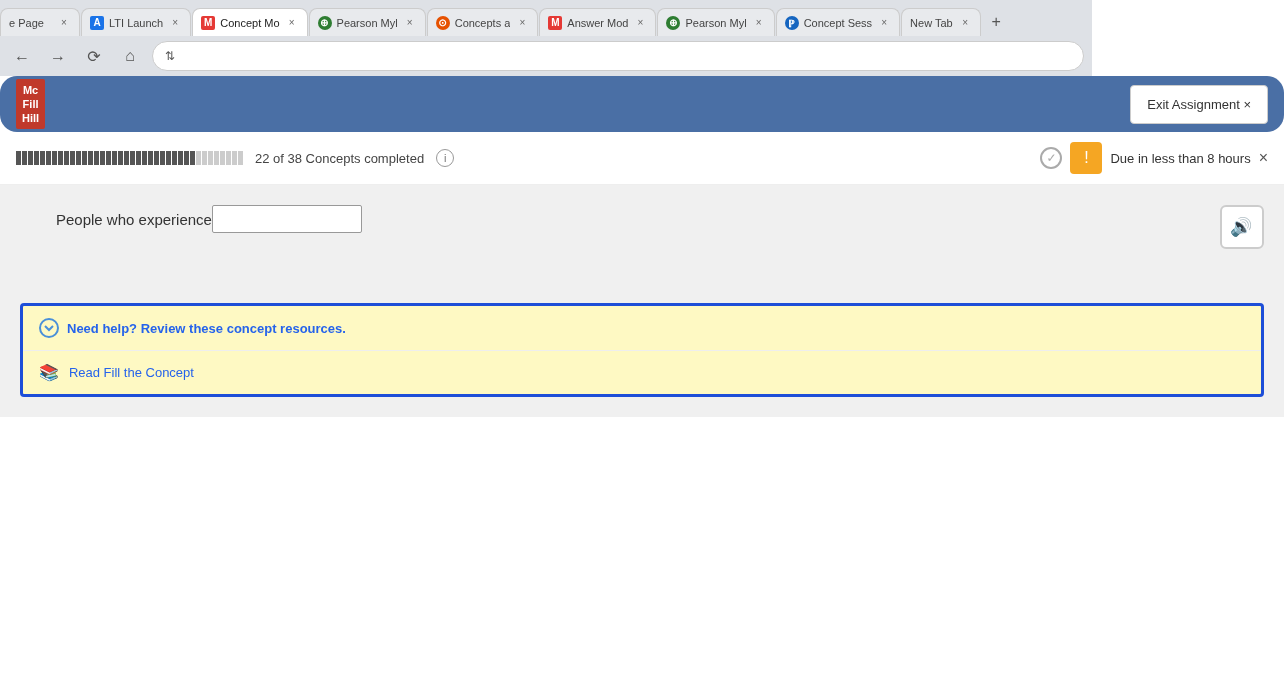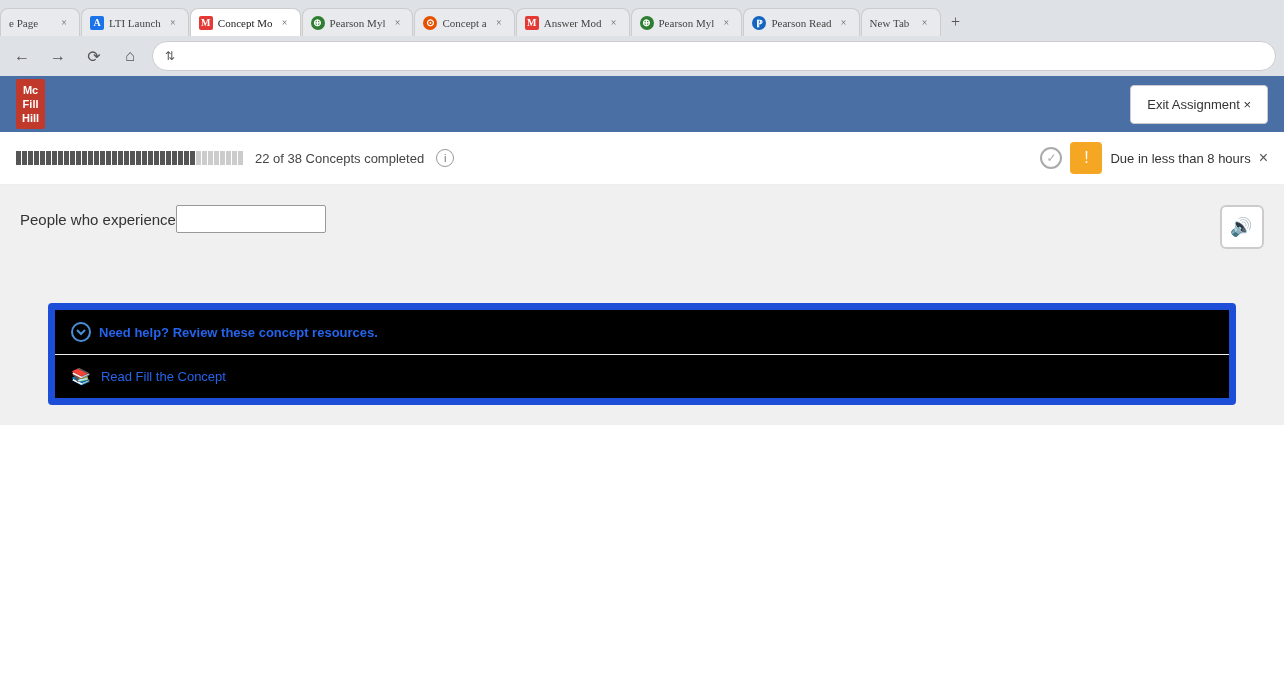--- a/index.html
+++ b/index.html
@@ -1,22 +1,21 @@
 <!DOCTYPE html>
 <html><head>
   <meta charset="utf-8">
   <style>
     * { box-sizing: border-box; margin: 0; padding: 0; }
     body { font-family: Arial, sans-serif; background: #fff; font-size: 14px; overflow: hidden; }
 
     
     .browser-chrome {
       background: #dee1e6;
-      width: 1284px;
-      font-family: Liberation Serif, serif;
+      width: 1092px;
     }
 
     
     .tab-bar {
       display: flex;
       align-items: flex-end;
       background: #dee1e6;
       padding: 6px 0 0 0;
       height: 36px;
       gap: 1px;
@@ -137,20 +136,21 @@
     }
 
     
     .app-header {
       background: #4a6fa5;
       display: flex;
       align-items: center;
       justify-content: space-between;
       padding: 0 16px;
       height: 56px;
+      border-radius: 17px;
     }
     .mcgraw-logo {
       background: #c0392b;
       color: white;
       font-weight: bold;
       font-size: 11px;
       padding: 4px 6px;
       line-height: 1.3;
       border-radius: 2px;
       display: flex;
@@ -239,20 +239,21 @@
       color: #222;
       margin-bottom: 24px;
     }
     .question-body {
       font-size: 15px;
       color: #333;
       display: flex;
       align-items: center;
       flex-wrap: wrap;
       margin-bottom: 40px;
+      margin-left: 36px;
     }
     .blank-input {
       border: 1px solid #999;
       border-radius: 2px;
       padding: 4px 8px;
       width: 150px;
       font-size: 14px;
       height: 28px;
     }
     .audio-btn {
@@ -267,24 +268,24 @@
       color: #555;
       font-size: 18px;
       background: white;
       position: absolute;
       right: 20px;
       top: 20px;
     }
 
     
     .help-section {
-      background: #000000;
-      border: 7px solid #1d4ed8;
+      background: #fef9c3;
+      border: 3px solid #1d4ed8;
       border-radius: 4px;
-      margin: 0 32px;
+      margin: 0 4px;
       overflow: hidden;
     }
     .help-header {
       display: flex;
       align-items: center;
       padding: 12px 16px;
       gap: 8px;
       cursor: pointer;
       border-bottom: 1px solid #eee;
     }
@@ -363,39 +364,39 @@
     </div>
 
     <div class="tab">
       <span class="tab-favicon circle-blue" style="background:#2e7d32;">⊕</span>
       <span class="tab-label">Pearson Myl</span>
       <span class="tab-close">×</span>
     </div>
 
     <div class="tab">
       <span class="tab-favicon circle-blue" style="background:#e65100;border-radius:50%;">⊙</span>
-      <span class="tab-label">Concept a</span>
+      <span class="tab-label">Concepts a</span>
       <span class="tab-close">×</span>
     </div>
 
     <div class="tab">
       <span class="tab-favicon red">M</span>
       <span class="tab-label">Answer Mod</span>
       <span class="tab-close">×</span>
     </div>
 
     <div class="tab">
       <span class="tab-favicon circle-blue" style="background:#2e7d32;">⊕</span>
       <span class="tab-label">Pearson Myl</span>
       <span class="tab-close">×</span>
     </div>
 
     <div class="tab">
       <span class="tab-favicon circle-blue" style="background:#1565c0;border-radius:50%;">ℙ</span>
-      <span class="tab-label">Pearson Read</span>
+      <span class="tab-label">Concept Sess</span>
       <span class="tab-close">×</span>
     </div>
 
     <div class="tab">
       <span class="tab-label">New Tab</span>
       <span class="tab-close">×</span>
     </div>
     <div class="new-tab-btn">+</div>
   </div>
 

